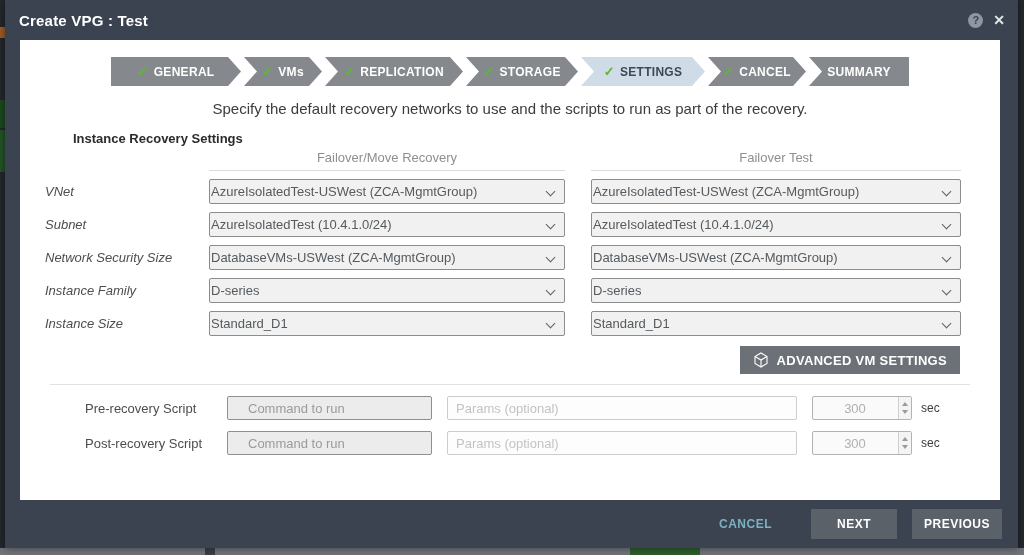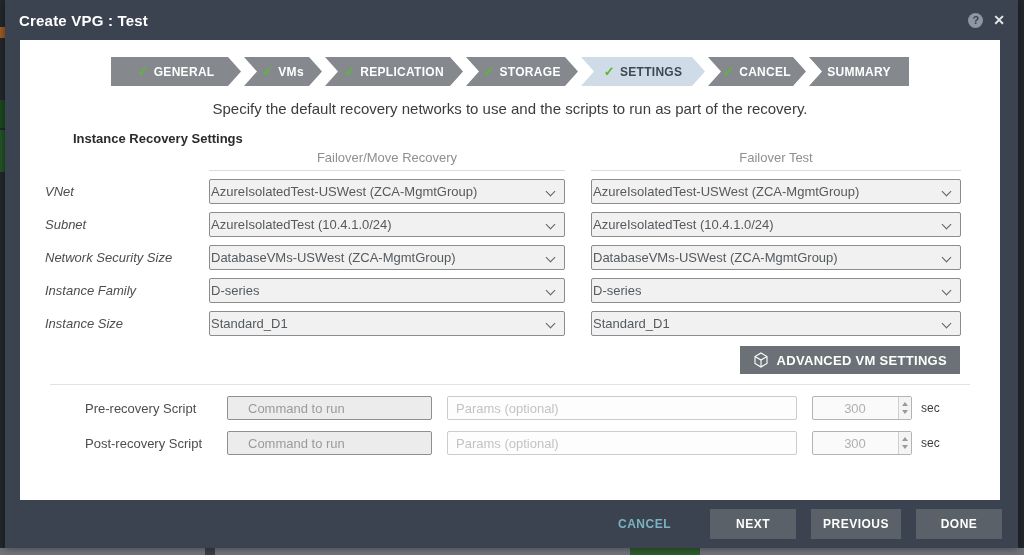--- a/index.html
+++ b/index.html
@@ -253,17 +253,16 @@
         </div>
         <span class="sec-label">sec</span>
       </div>
 
     </div>
 
     <div class="footer">
       <span class="cancel-link">CANCEL</span>
       <button class="ftr-btn btn-next">NEXT</button>
       <button class="ftr-btn btn-previous">PREVIOUS</button>
-      <button class="ftr-btn btn-done">DONE</button>
     </div>
 
   </div>
 </div>
 
 </body></html>

